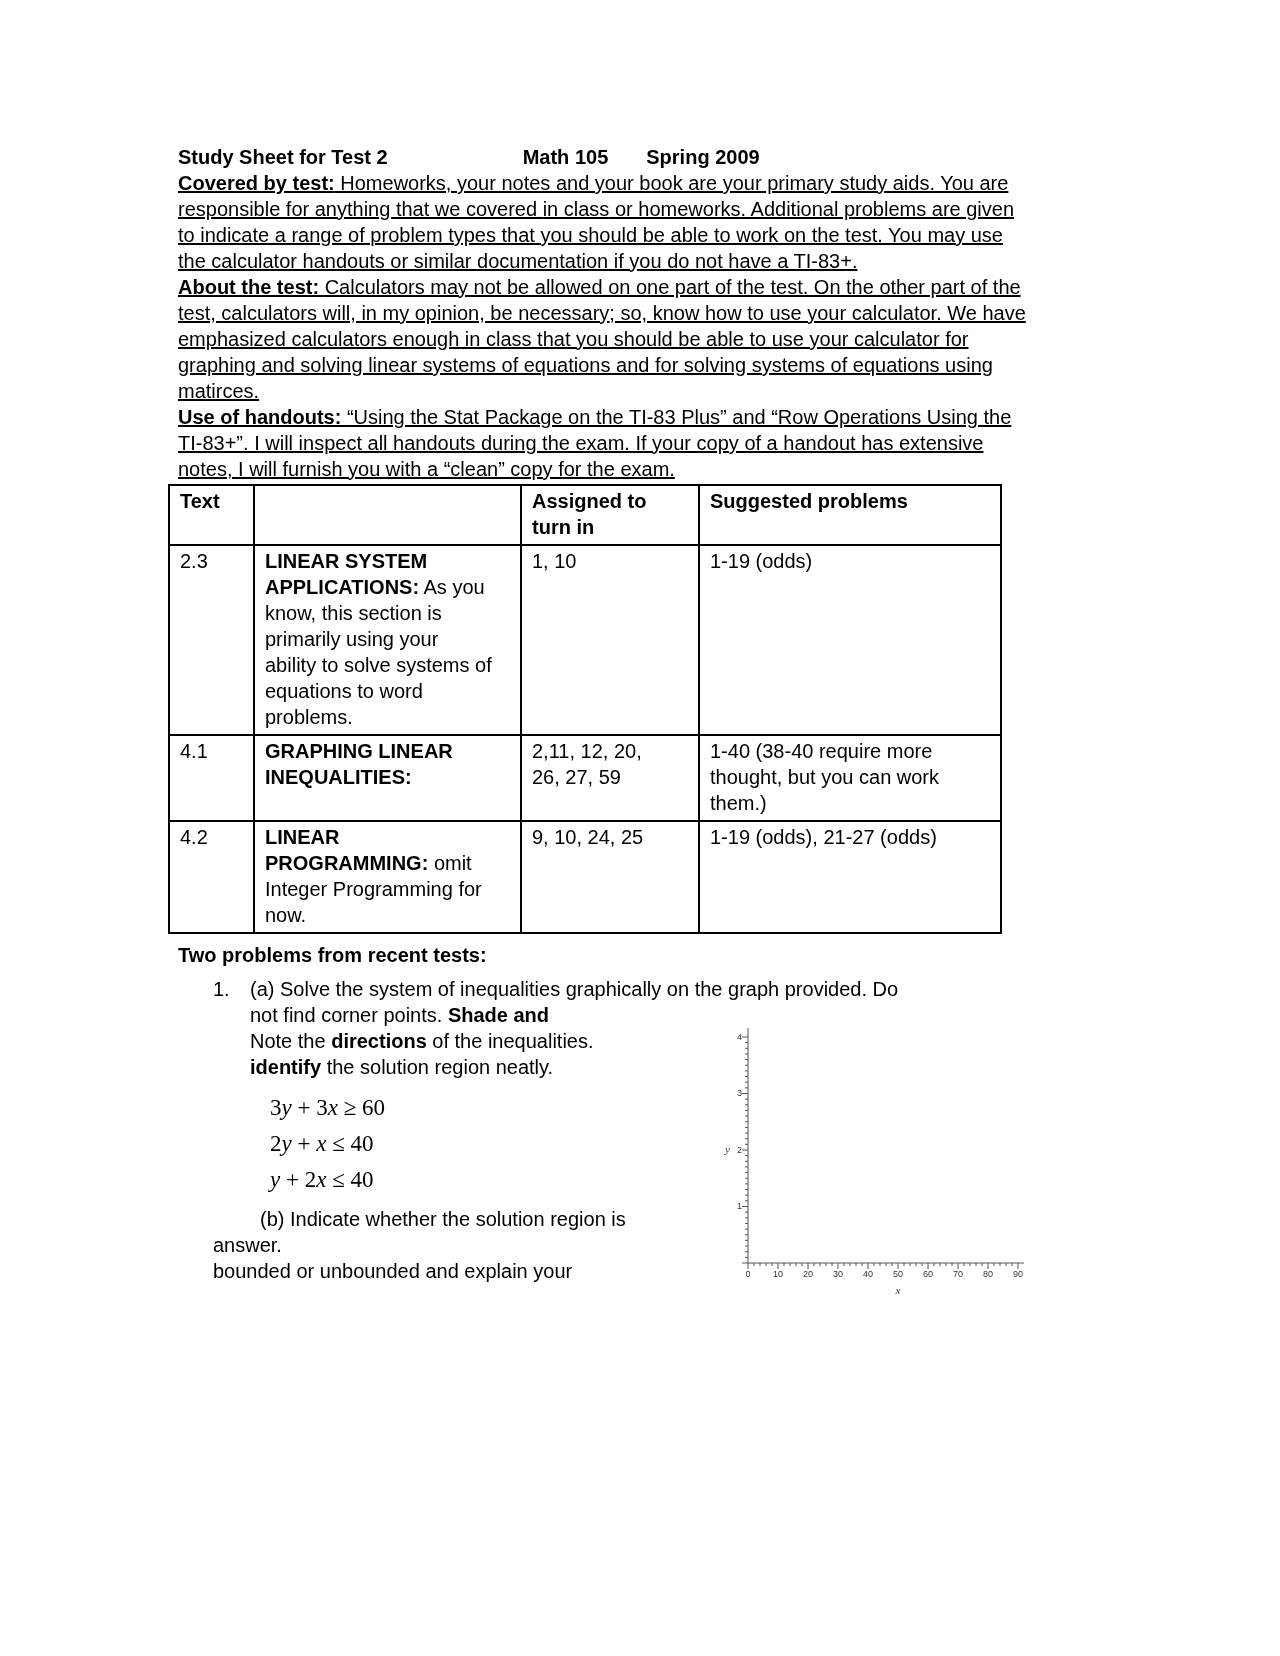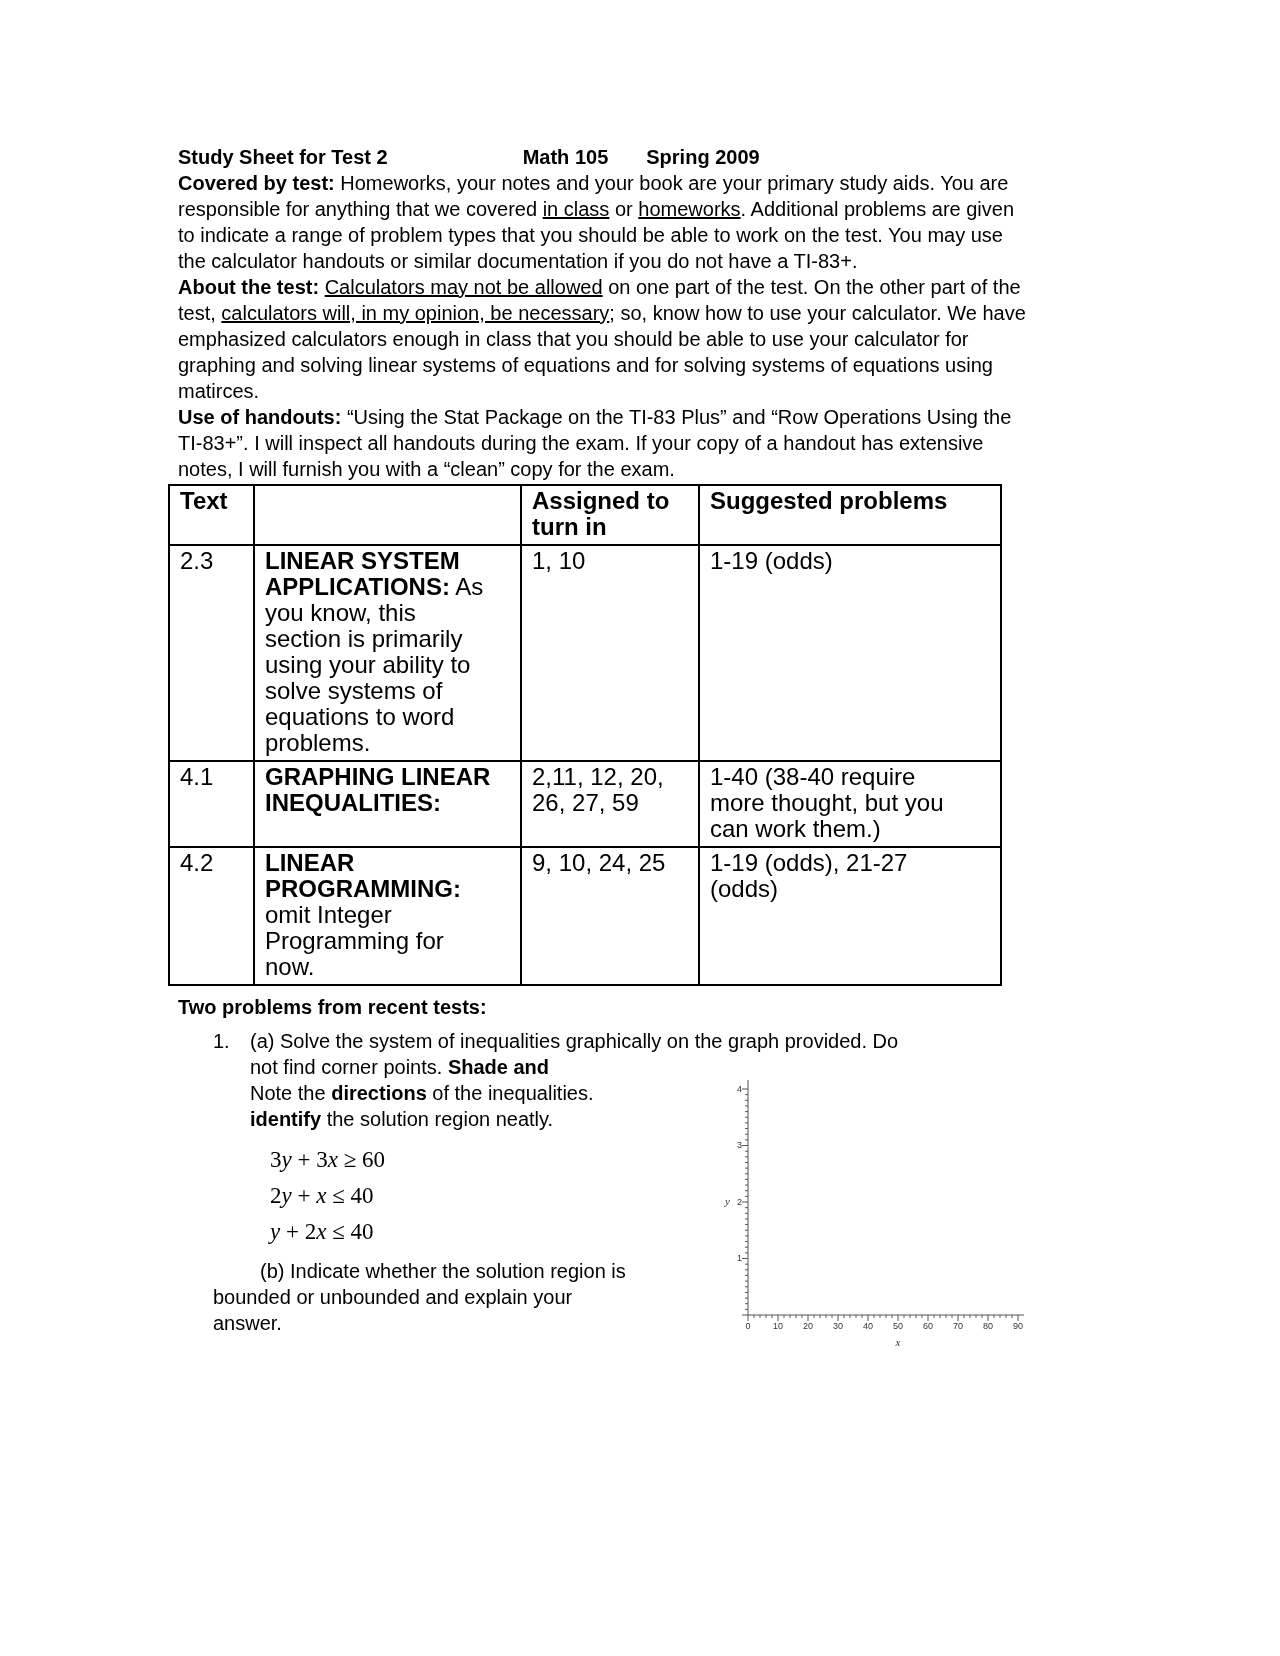--- a/index.html
+++ b/index.html
@@ -9,28 +9,28 @@
     font-size:20px;line-height:26px;
     position:relative;overflow:hidden;
   }
   .content{position:absolute;left:178px;top:144px;width:856px;}
   .b{font-weight:bold;}
   .u{text-decoration:underline;}
   .i{font-style:italic;}
   .title-line{white-space:nowrap;}
   .t-course{margin-left:135px;}
   .t-term{margin-left:38px;}
-  p.para{margin:0;}
+  p.para{margin:0;text-decoration:underline;}
   table.study{
     border-collapse:collapse;table-layout:fixed;
     margin-left:-10px;width:832px;margin-top:2px;
   }
   table.study th, table.study td{
     border:2px solid #000;vertical-align:top;text-align:left;
-    padding:2px 28px 4px 10px;font-size:24px;line-height:26px;font-weight:normal;
+    padding:2px 28px 4px 10px;font-size:20px;line-height:26px;font-weight:normal;
   }
   table.study th{font-weight:bold;}
   col.c1{width:85px;} col.c2{width:267px;} col.c3{width:178px;} col.c4{width:302px;}
   .sec-heading{font-weight:bold;margin-top:8px;}
   .problem1{position:relative;margin-top:8px;}
   .pline{margin:0;}
   .pl-first{margin-left:35px;}
   .num{display:inline-block;width:37px;}
   .pl-cont{margin-left:72px;}
   .math-block{margin-top:10px;margin-bottom:8px;}
@@ -104,22 +104,22 @@
     <div class="pline pl-cont"><span>Note the </span><span class="b">directions</span><span> of the inequalities.</span></div>
     <div class="pline pl-cont"><span class="b">identify</span><span> the solution region neatly.</span></div>
 
     <div class="math-block">
       <div class="math-line"><span>3</span><span class="i">y</span><span> + 3</span><span class="i">x</span><span> ≥ 60</span></div>
       <div class="math-line"><span>2</span><span class="i">y</span><span> + </span><span class="i">x</span><span> ≤ 40</span></div>
       <div class="math-line"><span class="i">y</span><span> + 2</span><span class="i">x</span><span> ≤ 40</span></div>
     </div>
 
     <div class="pline pb-first"><span>(b) Indicate whether the solution region is</span></div>
+    <div class="pline pb-cont"><span>answer.</span></div>
     <div class="pline pb-cont"><span>bounded or unbounded and explain your</span></div>
-    <div class="pline pb-cont"><span>answer.</span></div>
 
     <div class="graph-box">
       <svg width="320" height="290" viewBox="0 0 320 290">
         <line class="axis" x1="30" y1="243" x2="30" y2="8"></line>
         <line class="axis" x1="30" y1="243" x2="306" y2="243"></line>
         <g id="gy" class="axis">
             <line x1="30" y1="243" x2="24" y2="243"></line>
             <line x1="30" y1="237.35" x2="27" y2="237.35"></line>
             <line x1="30" y1="231.7" x2="27" y2="231.7"></line>
             <line x1="30" y1="226.05" x2="27" y2="226.05"></line>

